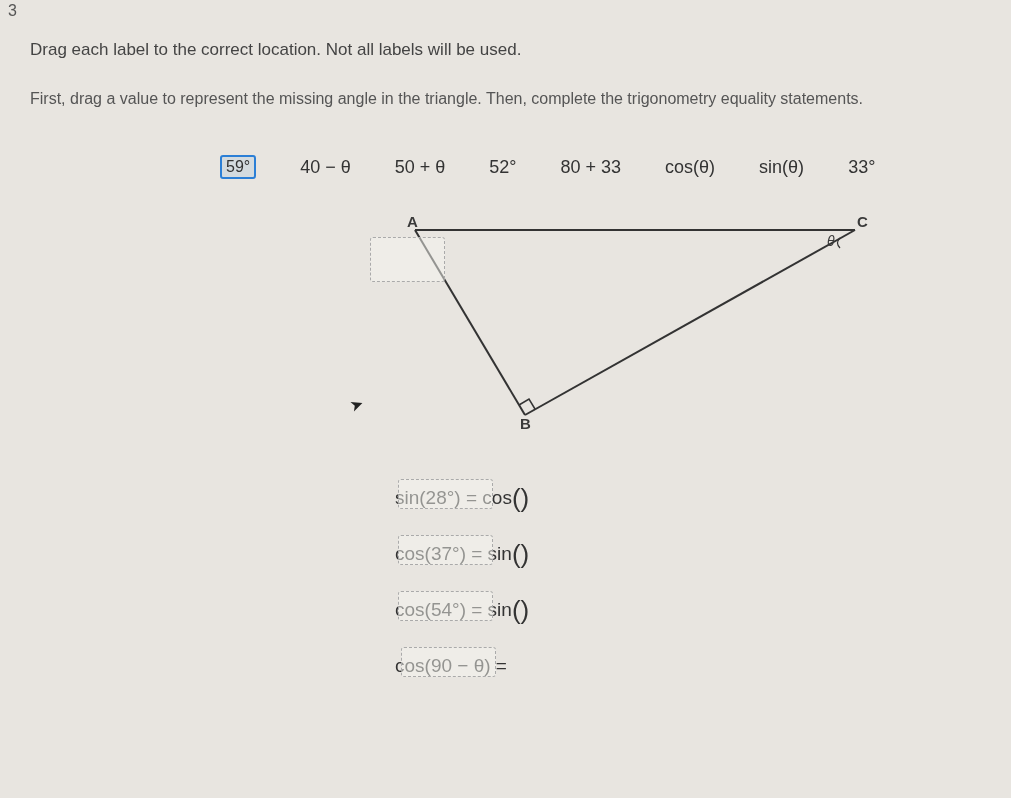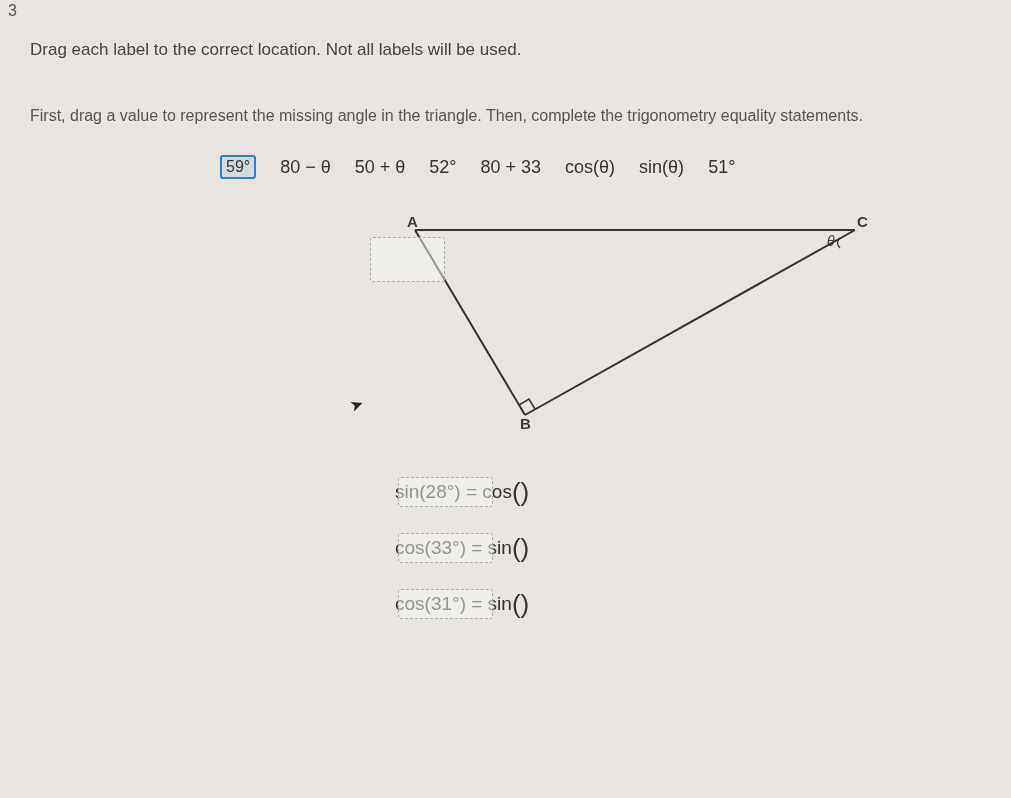--- a/index.html
+++ b/index.html
@@ -22,32 +22,32 @@
     .instruction {
       position: absolute;
       top: 40px;
       left: 30px;
       font-size: 17px;
       color: #444;
       text-align: right;
     }
     .subinstruction {
       position: absolute;
-      top: 107px;
+      top: 90px;
       left: 30px;
       font-size: 16px;
       color: #555;
     }
     .labels-row {
       position: absolute;
       top: 155px;
       left: 220px;
       display: flex;
       align-items: center;
-      gap: 24px;
+      gap: 44px;
       font-size: 18px;
       color: #333;
     }
     .label-selected {
       border: 2px solid #2b7fd6;
       border-radius: 3px;
       padding: 1px 4px;
       background: rgba(100,160,220,0.15);
       font-size: 16px;
     }
@@ -66,21 +66,21 @@
     }
     .eqs {
       position: absolute;
       top: 475px;
       left: 395px;
       font-size: 19px;
       color: #333;
     }
     .eq-row {
       display: flex;
-      align-items: center;
+      align-items: flex-end;
       margin-bottom: 22px;
       height: 34px;
     }
     .eq-lhs { white-space: nowrap; }
     .eq-drop {
       width: 95px;
       height: 30px;
       margin: 0 3px;
     }
     .paren { font-size: 26px; line-height: 22px; }
@@ -97,27 +97,27 @@
 <body>
 
 <div class="question-num">3</div>
 
 <div class="instruction">Drag each label to the correct location. Not all labels will be used.</div>
 
 <div class="subinstruction">First, drag a value to represent the missing angle in the triangle. Then, complete the trigonometry equality statements.</div>
 
 <div class="labels-row">
   <span class="label-selected">59°</span>
-  <span>80 − θ</span>
+  <span>40 − θ</span>
   <span>50 + θ</span>
   <span>52°</span>
   <span>80 + 33</span>
   <span>cos(θ)</span>
   <span>sin(θ)</span>
-  <span>51°</span>
+  <span>33°</span>
 </div>
 
 <div class="triangle-area">
   <svg width="540" height="220">
     <line x1="60" y1="15" x2="500" y2="15" stroke="#333" stroke-width="2"></line>
     <line x1="60" y1="15" x2="170" y2="200" stroke="#333" stroke-width="2"></line>
     <line x1="170" y1="200" x2="500" y2="15" stroke="#333" stroke-width="2"></line>
 
     <polyline points="164,190 174,184 180,194" fill="none" stroke="#333" stroke-width="1.5"></polyline>
 
@@ -133,24 +133,28 @@
 <div class="cursor">➤</div>
 
 <div class="eqs">
   <div class="eq-row">
     <span class="eq-lhs">sin(28°) = cos</span>
     <span class="paren">(</span>
     <span class="drop-zone eq-drop"></span>
     <span class="paren">)</span>
   </div>
   <div class="eq-row">
-    <span class="eq-lhs">cos(33°) = sin</span>
+    <span class="eq-lhs">cos(37°) = sin</span>
     <span class="paren">(</span>
     <span class="drop-zone eq-drop"></span>
     <span class="paren">)</span>
   </div>
   <div class="eq-row">
-    <span class="eq-lhs">cos(31°) = sin</span>
+    <span class="eq-lhs">cos(54°) = sin</span>
     <span class="paren">(</span>
     <span class="drop-zone eq-drop"></span>
     <span class="paren">)</span>
   </div>
+  <div class="eq-row">
+    <span class="eq-lhs">cos(90 − θ) =</span>
+    <span class="drop-zone eq-drop" style="margin-left:6px;"></span>
+  </div>
 </div>
 
 </body></html>

